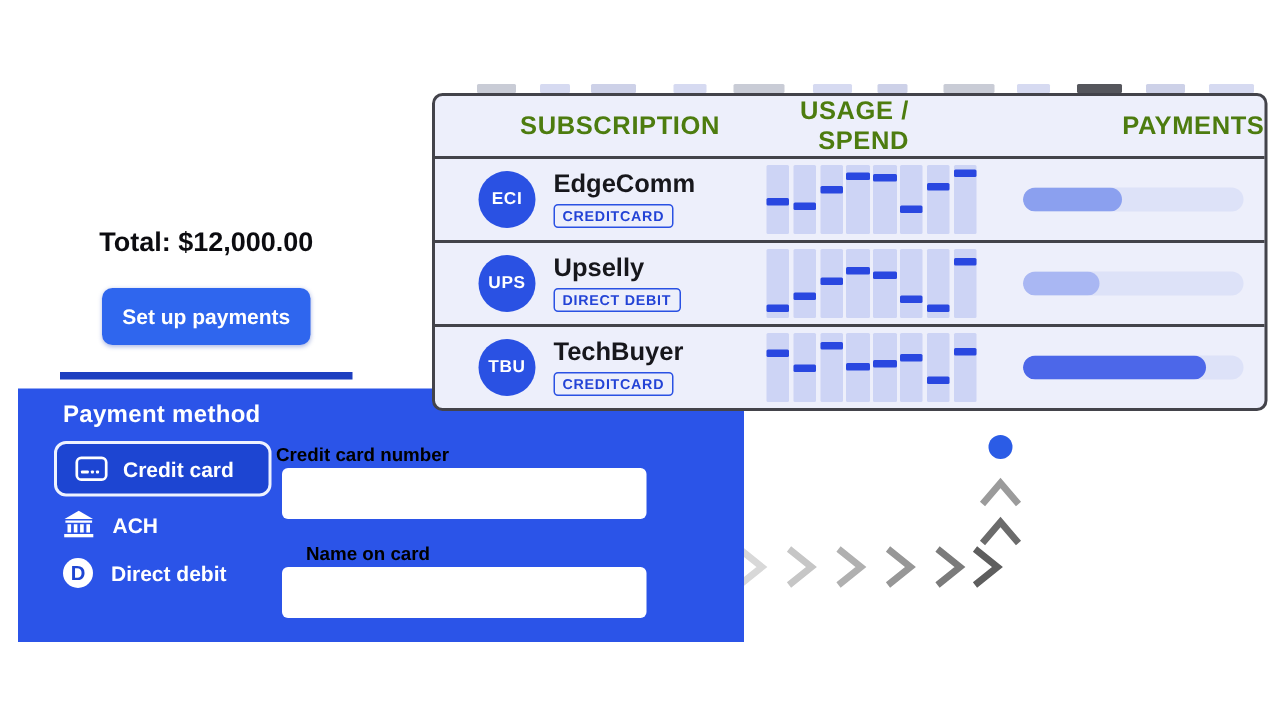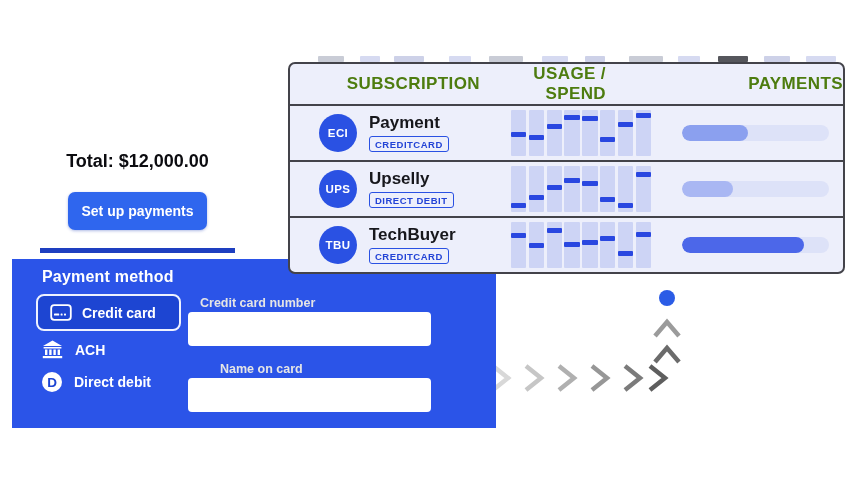--- a/index.html
+++ b/index.html
@@ -69,21 +69,21 @@
     background:#2b54e8; color:#fff; z-index:2;
   }
   .pm-title { position:absolute; left:30px; top:9px; font-size:16px; font-weight:700; letter-spacing:.2px; }
   .pm-option-selected {
     position:absolute; left:24px; top:35px; width:145px; height:37px;
     border:2px solid #eef2ff; border-radius:8px; background:#1d45d2;
     display:flex; align-items:center; gap:10px; padding-left:12px; cursor:pointer;
   }
   .pm-option { position:absolute; left:30px; display:flex; align-items:center; gap:12px; cursor:pointer; }
   .pm-option-label, .pm-sel-label { font-size:14px; font-weight:700; color:#fff; }
-  .pm-field-label { position:absolute; left:188px; font-size:12.5px; font-weight:700; color:#e5e5e5; }
+  .pm-field-label { position:absolute; left:172px; font-size:12.5px; font-weight:700; color:#000000; }
   .pm-input {
     position:absolute; left:176px; width:243px; height:34px; background:#fff;
     border:none; border-radius:4px; font-family:"Liberation Sans", sans-serif;
     font-size:14px; padding:0 10px; color:#222;
   }
 
   
   .flow-arrow { position:absolute; left:445px; top:284px; z-index:1; }
 </style>
 </head>
@@ -108,21 +108,21 @@
     <div class="subs-head">
       <div class="th">SUBSCRIPTION</div>
       <div class="th">USAGE / SPEND</div>
       <div class="th">PAYMENTS</div>
     </div>
 
     <div class="subs-row">
       <div class="sub-cell">
         <div class="badge">ECI</div>
         <div class="name-stack">
-          <div class="sub-name">Payment</div>
+          <div class="sub-name">EdgeComm</div>
           <div class="method-tag">CREDITCARD</div>
         </div>
       </div>
       <div class="mini-chart">
           <div class="mc-col">
             <div class="mc-marker" style="bottom: calc(45% - 2px);"></div>
           </div>
           <div class="mc-col">
             <div class="mc-marker" style="bottom: calc(40% - 2px);"></div>
           </div>

